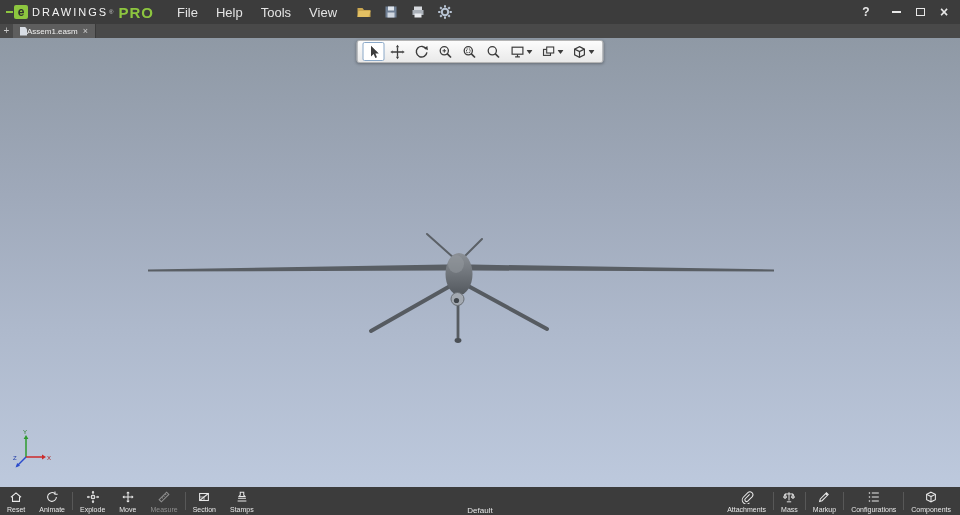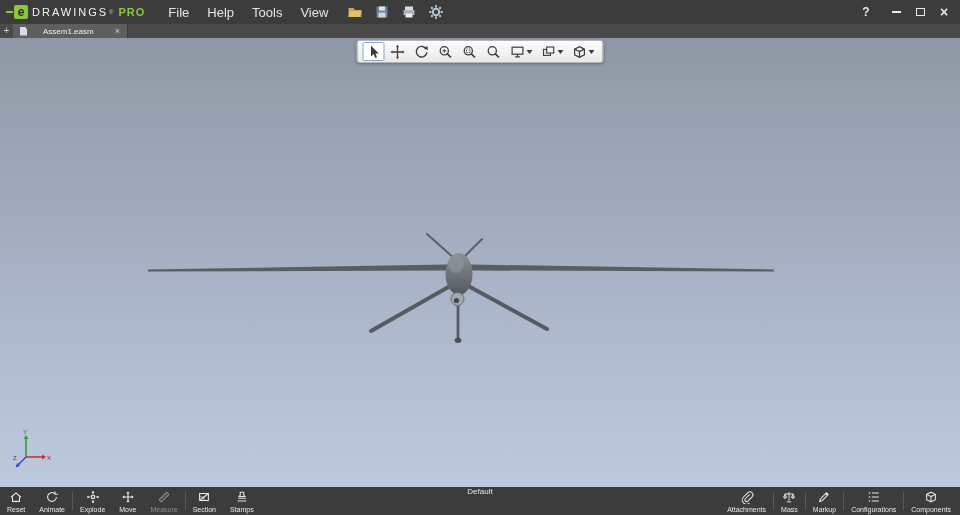--- a/index.html
+++ b/index.html
@@ -9,39 +9,39 @@
 
   
   .titlebar { position:absolute; top:0; left:0; right:0; height:24px; background:#3c3c3c;
               display:flex; align-items:center; color:#e4e4e4; }
   .logo { display:flex; align-items:center; margin-left:6px; }
   .logo-line { width:7px; height:2px; background:#8dc63f; margin-right:1px; }
   .logo-e { width:14px; height:14px; background:#8dc63f; color:#2e2e2e; font-weight:bold;
             font-size:12px; display:flex; align-items:center; justify-content:center; border-radius:2px; }
   .logo-name { font-size:11px; font-weight:normal; letter-spacing:2px; color:#f4f4f4; margin-left:4px; }
   .logo-reg { font-size:6px; vertical-align:top; color:#cfcfcf; margin-left:1px; }
-  .logo-pro { font-size:11px; font-weight:bold; letter-spacing:1px; color:#8dc63f; margin-left:5px; }
+  .logo-pro { font-size:15px; font-weight:bold; letter-spacing:1px; color:#8dc63f; margin-left:5px; }
   .menus { display:flex; margin-left:14px; }
   .menu-item { font-size:13px; padding:4px 9px; cursor:default; }
   .tb-tools { display:flex; align-items:center; margin-left:8px; gap:7px; }
   .tb-btn { width:20px; height:18px; display:flex; align-items:center; justify-content:center; }
   .win-controls { margin-left:auto; display:flex; align-items:center; height:100%; }
   .win-btn { width:24px; height:100%; display:flex; align-items:center; justify-content:center;
              font-size:12px; color:#e8e8e8; }
   .win-btn.help { font-weight:bold; margin-right:6px; }
   .min-glyph { width:9px; height:2px; background:#e8e8e8; }
   .max-glyph { width:9px; height:8px; border:1px solid #e8e8e8; }
   .win-btn.close { font-size:14px; font-weight:bold; margin-right:4px; }
 
   
   .tabbar { position:absolute; top:24px; left:0; right:0; height:14px; background:#494949;
             display:flex; align-items:stretch; }
   .newtab { width:13px; display:flex; align-items:center; justify-content:center;
             color:#c9c9c9; font-size:10px; line-height:1; }
-  .tab { display:flex; align-items:center; background:#5e5e5e; padding:0 7px; gap:16px;
+  .tab { display:flex; align-items:center; background:#5e5e5e; padding:0 7px; gap:0;
          font-size:8px; color:#f0f0f0; border-right:1px solid #3a3a3a; }
   .tab-doc { width:7px; height:9px; background:#d8dde4; clip-path:polygon(0 0,70% 0,100% 30%,100% 100%,0 100%); }
   .tab-close { font-size:9px; color:#cfcfcf; margin-left:5px; line-height:1; }
 
   
   .viewport { position:absolute; top:38px; left:0; right:0; bottom:28px;
               background:linear-gradient(180deg,#8f99a5 0%,#9fa9ba 35%,#aeb9cc 65%,#bdc9dd 100%); }
   .model-svg { position:absolute; inset:0; width:100%; height:100%; pointer-events:none; }
   .triad { position:absolute; left:13px; bottom:16px; pointer-events:none; }
 
@@ -49,21 +49,21 @@
   .vtoolbar { position:absolute; top:2px; left:50%; transform:translateX(-50%); height:23px;
               display:flex; align-items:center; gap:2px; padding:0 5px;
               background:linear-gradient(#fcfcfc,#e9e9e9); border:1px solid #b5b5b5;
               border-radius:3px; box-shadow:0 1px 3px rgba(0,0,0,.3); }
   .vtool { height:19px; padding:0 2px; display:flex; align-items:center; justify-content:center;
            gap:1px; border:1px solid transparent; border-radius:2px; }
   .vtool.active { background:#ffffff; border-color:#8aa8c8; }
 
   
   .statusbar { position:absolute; bottom:0; left:0; right:0; height:28px; background:#3c3c3c;
-               display:flex; align-items:flex-start; color:#e8e8e8;gap:12px; }
+               display:flex; align-items:flex-end; color:#e8e8e8;gap:12px; }
   .sb-group { display:flex; align-items:center; height:100%; }
   .sb-item { display:flex; flex-direction:column; align-items:center; justify-content:center;
              padding:0 7px; gap:2px; height:100%; color:#e8e8e8; }
   .sb-label { font-size:7px; line-height:1; white-space:nowrap; }
   .sb-item.disabled { color:#8f8f8f; }
   .sb-sep { width:1px; height:18px; background:#585858; }
   .sb-config { position:absolute; left:50%; transform:translateX(-50%); font-size:8px; color:#e6e6e6; }
   .sb-right { margin-left:auto; display:flex; align-items:center; height:100%; padding-right:2px; }
 </style>
 </head>

